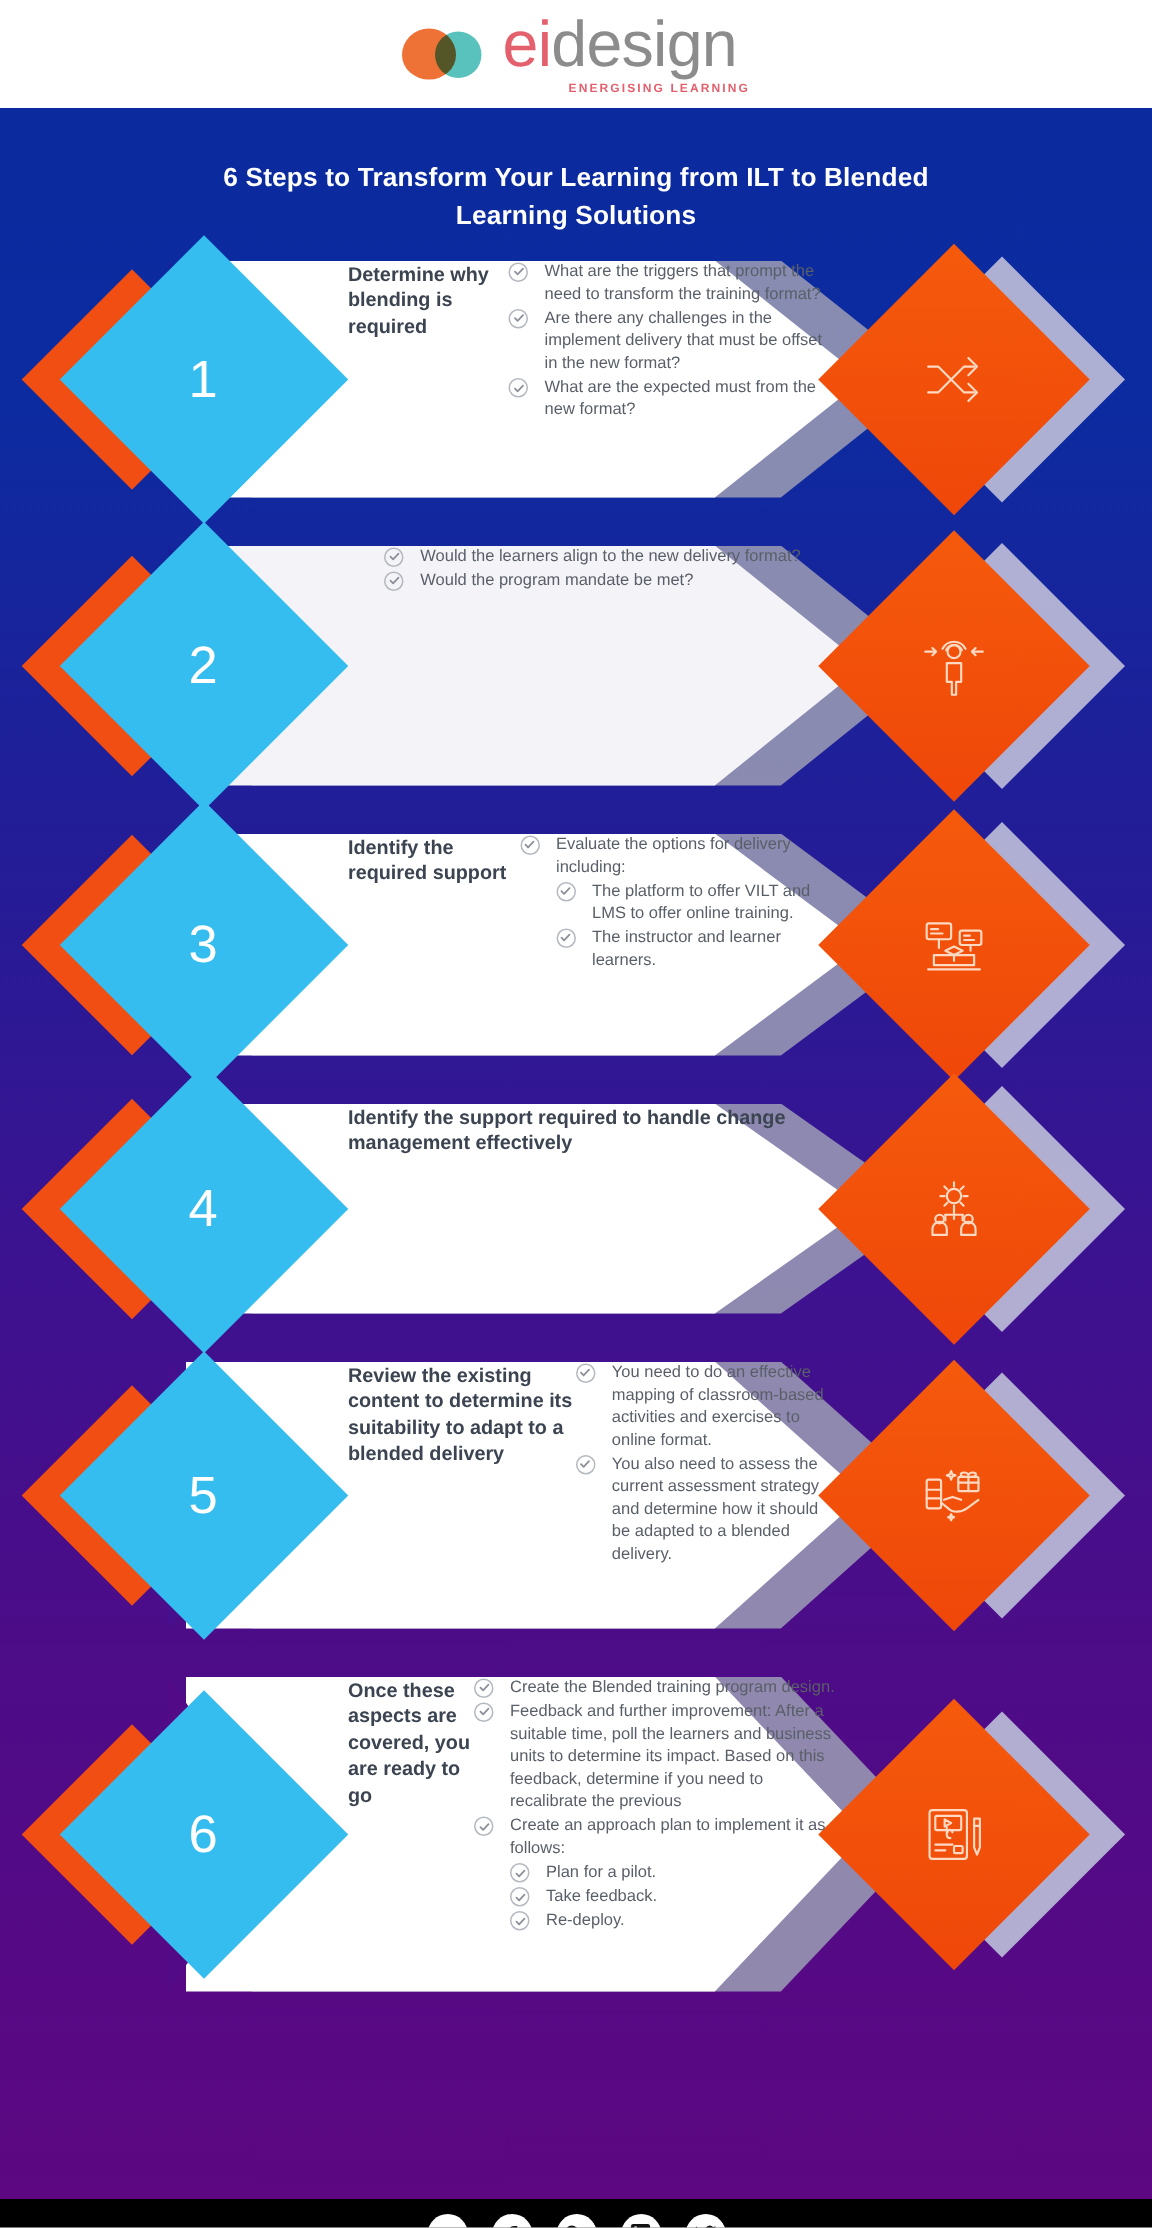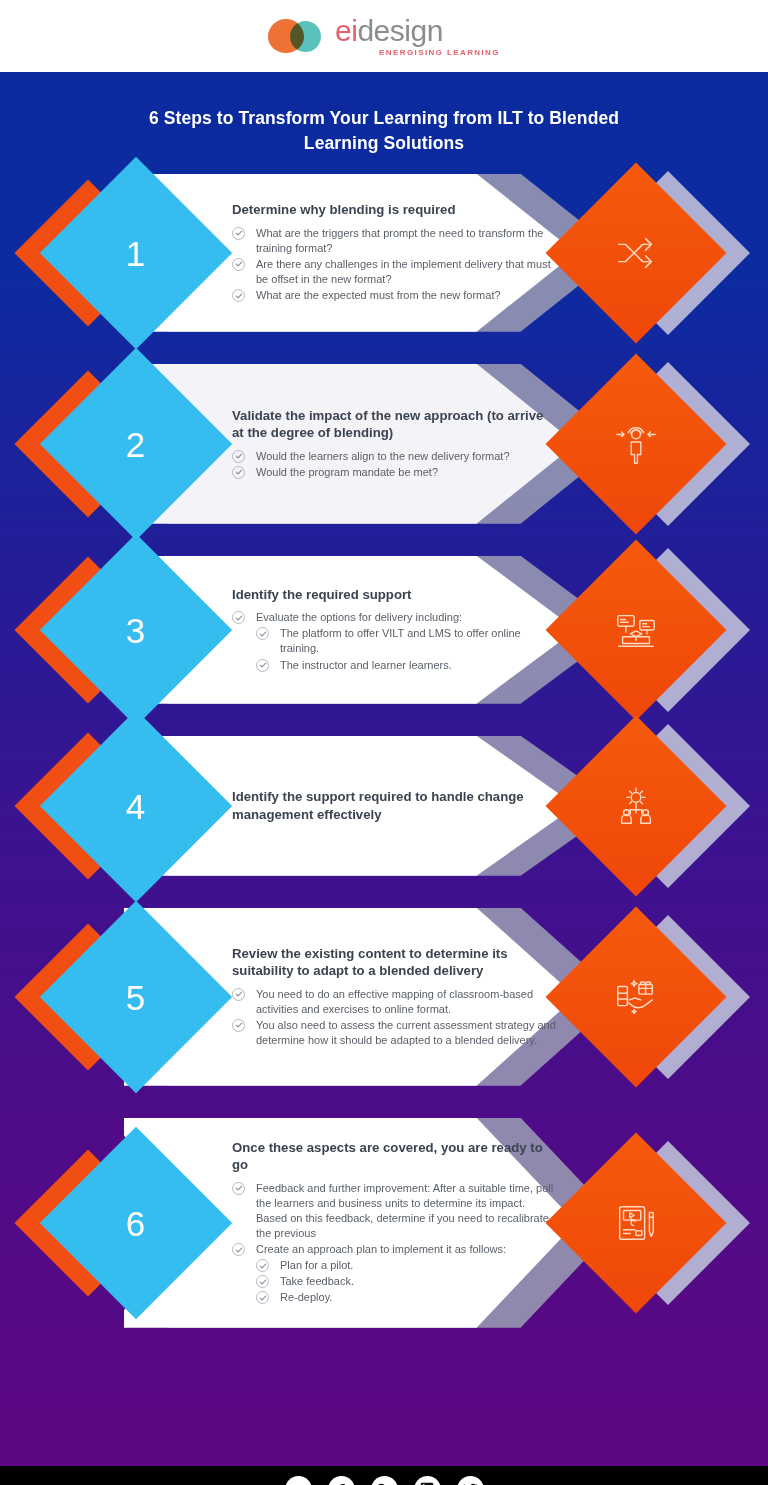--- a/index.html
+++ b/index.html
@@ -25,21 +25,21 @@
     background:#ee7136;
     border-radius:50% 50% 50% 50% / 52% 52% 48% 48%;
   }
   .logo-mark .blob-t {
     position:absolute; left:22px; top:2px; width:31px; height:31px;
     background:#4cbdb6; border-radius:50%;
     mix-blend-mode:multiply; opacity:.92;
   }
   .logo-text { line-height:1; }
   .logo-word {
-    font-size:30px; letter-spacing:-.5px; color:#8c8c8c;
+    font-size:43px; letter-spacing:-.5px; color:#8c8c8c;
     font-family:"Liberation Sans", sans-serif; font-weight:400;
   }
   .logo-word .ei { color:#e4606d; }
   .logo-tag {
     font-size:8px; letter-spacing:1.4px; color:#e4606d;
     font-weight:700; margin-top:3px; text-align:center;padding-left:44px;
   }
 
   
   .board {
@@ -126,21 +126,21 @@
     left:572px; top:calc(50% - 64px); z-index:5;
     display:flex; align-items:center; justify-content:center;
   }
   .dia-icon-box .ico { transform:rotate(-45deg); width:46px; height:46px; }
   .dia-icon-box .ico svg { width:46px; height:46px; display:block; }
 
   
   .card-body {
     position:absolute; left:232px; top:0; width:326px; height:100%;
     z-index:6;
-    display:flex; flex-direction:column; justify-content:center;
+    display:flex; flex-direction:row; justify-content:center;
     overflow:hidden;
   }
   .step-title {
     font-size:13.2px; font-weight:700; color:#3b4450;
     line-height:1.33; margin-bottom:7px;
   }
   .step-title.solo { margin-bottom:0; }
   ul.bullets { list-style:none; }
   ul.bullets li {
     position:relative; padding-left:24px;
@@ -234,21 +234,20 @@
       <div class="step" style="--h: 160px; --gap: 32px;">
     <div class="card-shadow"></div>
     <div class="dia dia-lilac"></div>
     <div class="card tinted"></div>
     <div class="notch" style="--notch:#17209c"></div>
     <div class="dia dia-orange-left"></div>
     <div class="dia dia-cyan">
       <span class="dia-num">2</span>
     </div>
     <div class="card-body">
-      <div class="step-title ">Validate the impact of the new approach (to arrive at the degree of blending)</div>
       <ul class="bullets">
             <li><span class="tick">
                 <svg viewBox="0 0 12 12">
                   <polyline points="2,6.2 4.6,8.8 10,3.2" fill="none" stroke="#8b9099" stroke-width="1.8" stroke-linecap="round" stroke-linejoin="round"></polyline>
                 </svg>
               </span><span>Would the learners align to the new delivery format?</span></li>
             <li><span class="tick">
                 <svg viewBox="0 0 12 12">
                   <polyline points="2,6.2 4.6,8.8 10,3.2" fill="none" stroke="#8b9099" stroke-width="1.8" stroke-linecap="round" stroke-linejoin="round"></polyline>
                 </svg>
@@ -399,20 +398,25 @@
     <div class="dia dia-lilac"></div>
     <div class="card "></div>
     <div class="notch" style="--notch:#530a87"></div>
     <div class="dia dia-orange-left"></div>
     <div class="dia dia-cyan">
       <span class="dia-num">6</span>
     </div>
     <div class="card-body">
       <div class="step-title ">Once these aspects are covered, you are ready to go</div>
       <ul class="bullets">
+            <li><span class="tick">
+                <svg viewBox="0 0 12 12">
+                  <polyline points="2,6.2 4.6,8.8 10,3.2" fill="none" stroke="#8b9099" stroke-width="1.8" stroke-linecap="round" stroke-linejoin="round"></polyline>
+                </svg>
+              </span><span>Create the Blended training program design.</span></li>
             <li><span class="tick">
                 <svg viewBox="0 0 12 12">
                   <polyline points="2,6.2 4.6,8.8 10,3.2" fill="none" stroke="#8b9099" stroke-width="1.8" stroke-linecap="round" stroke-linejoin="round"></polyline>
                 </svg>
               </span><span>Feedback and further improvement: After a suitable time, poll the learners and business units to determine its impact. Based on this feedback, determine if you need to recalibrate the previous</span></li>
             <li><span class="tick">
                 <svg viewBox="0 0 12 12">
                   <polyline points="2,6.2 4.6,8.8 10,3.2" fill="none" stroke="#8b9099" stroke-width="1.8" stroke-linecap="round" stroke-linejoin="round"></polyline>
                 </svg>
               </span><span>Create an approach plan to implement it as follows:</span><ul class="bullets">

